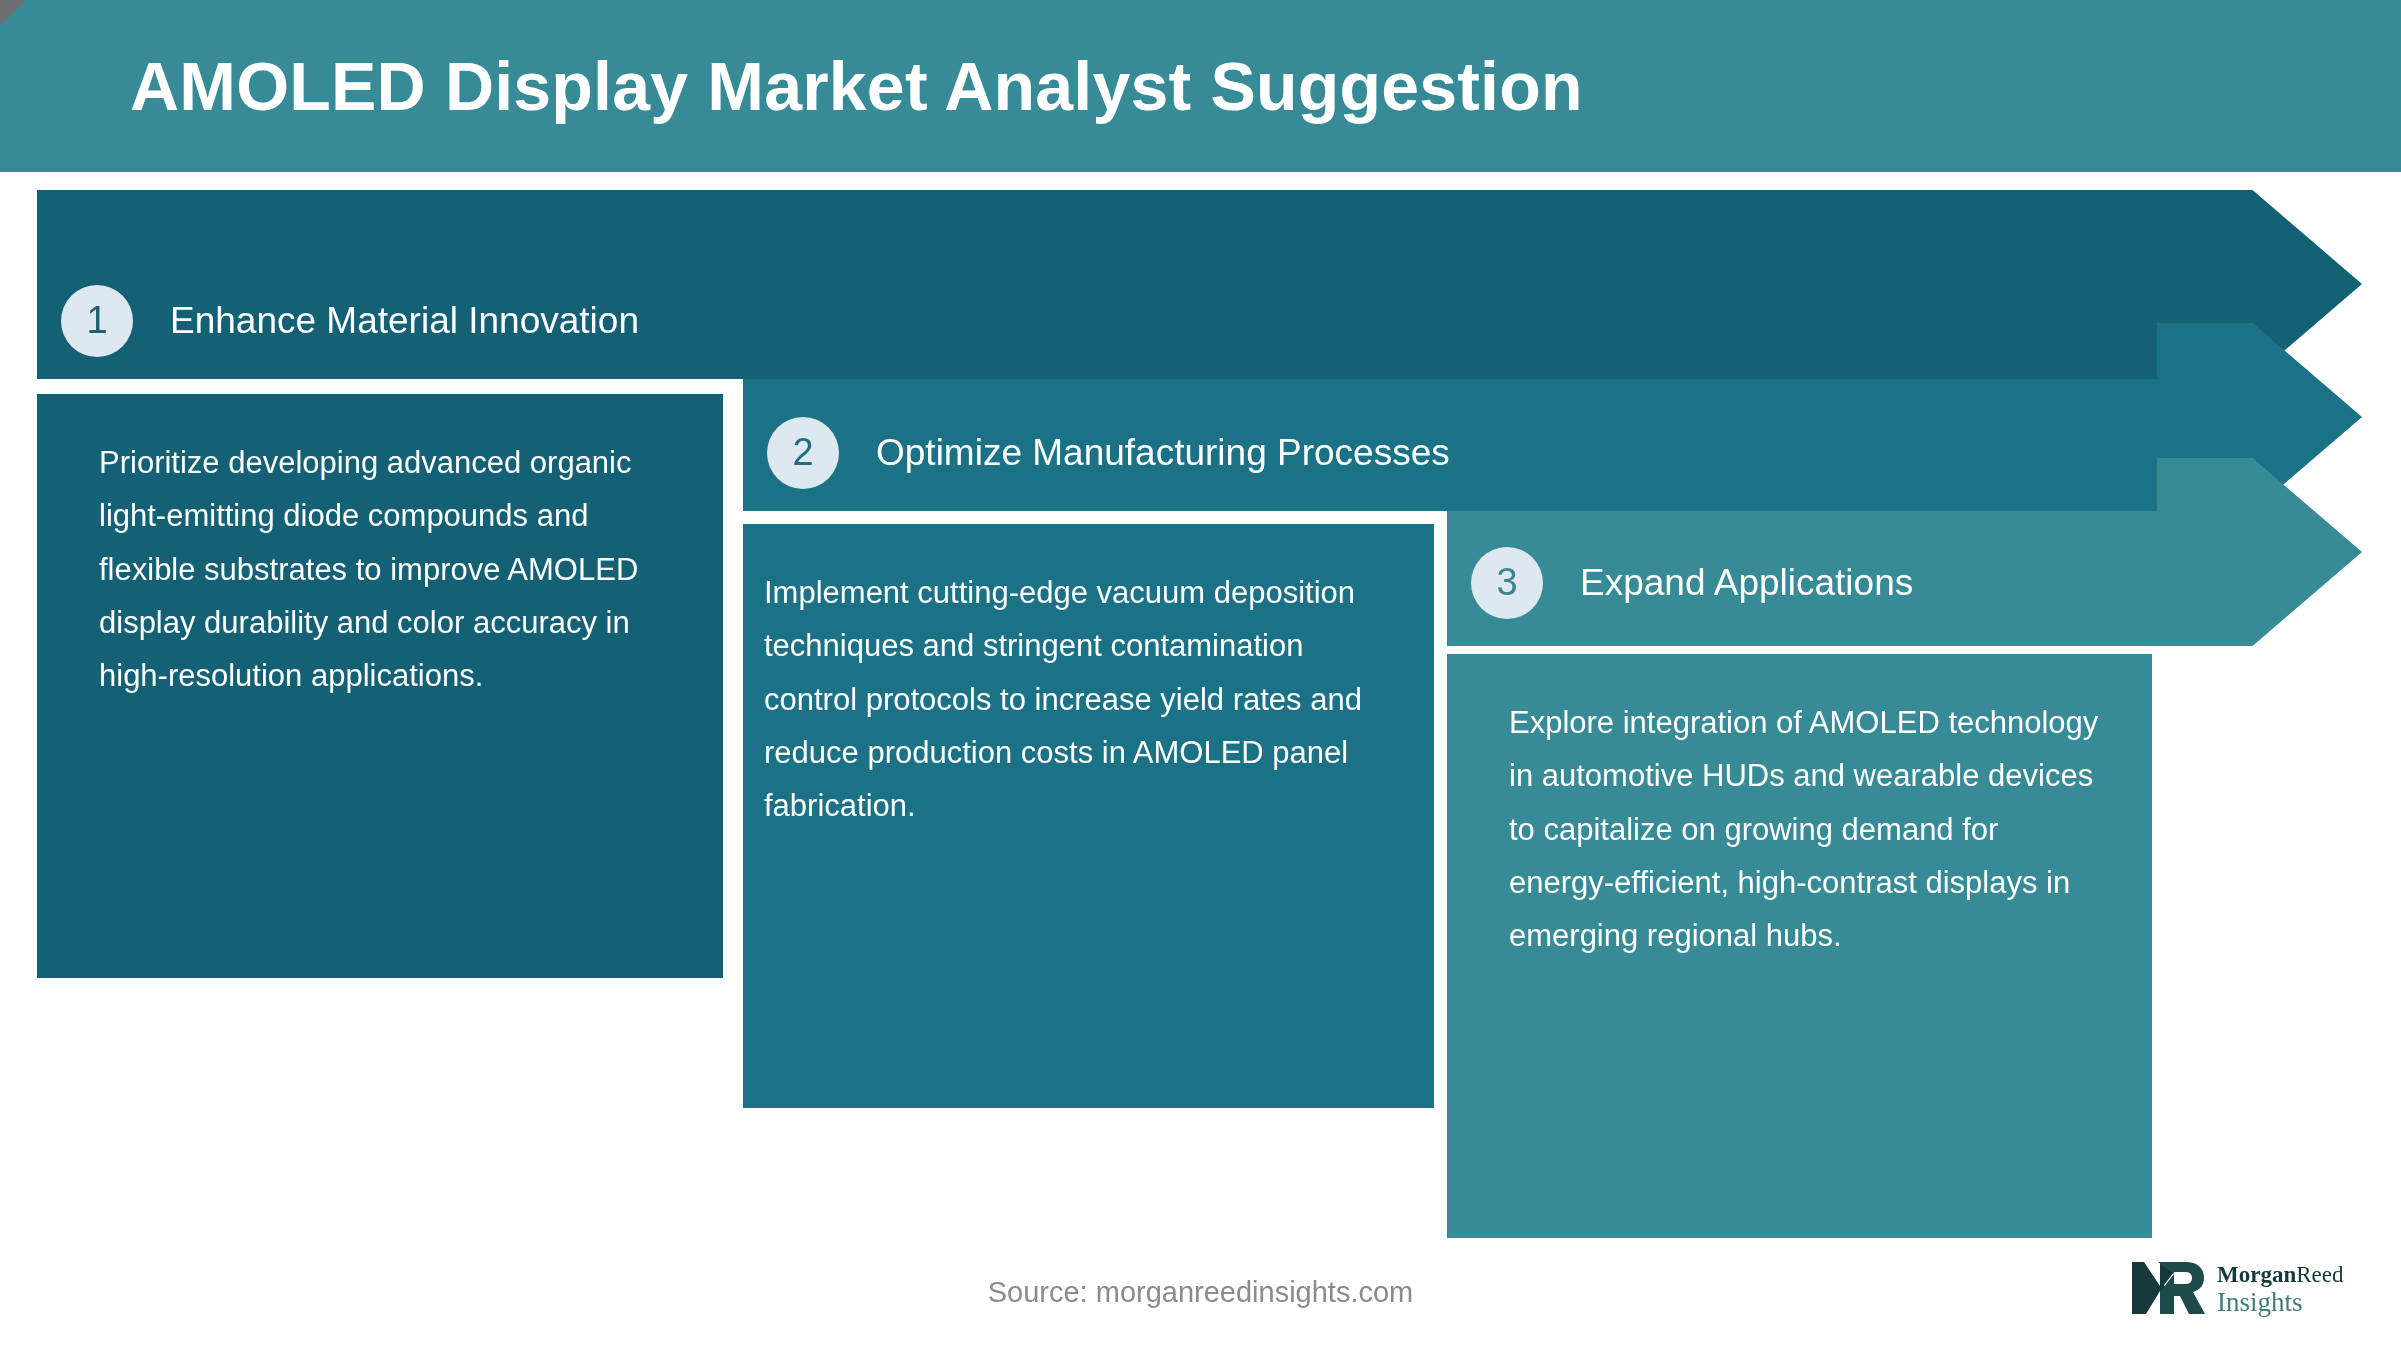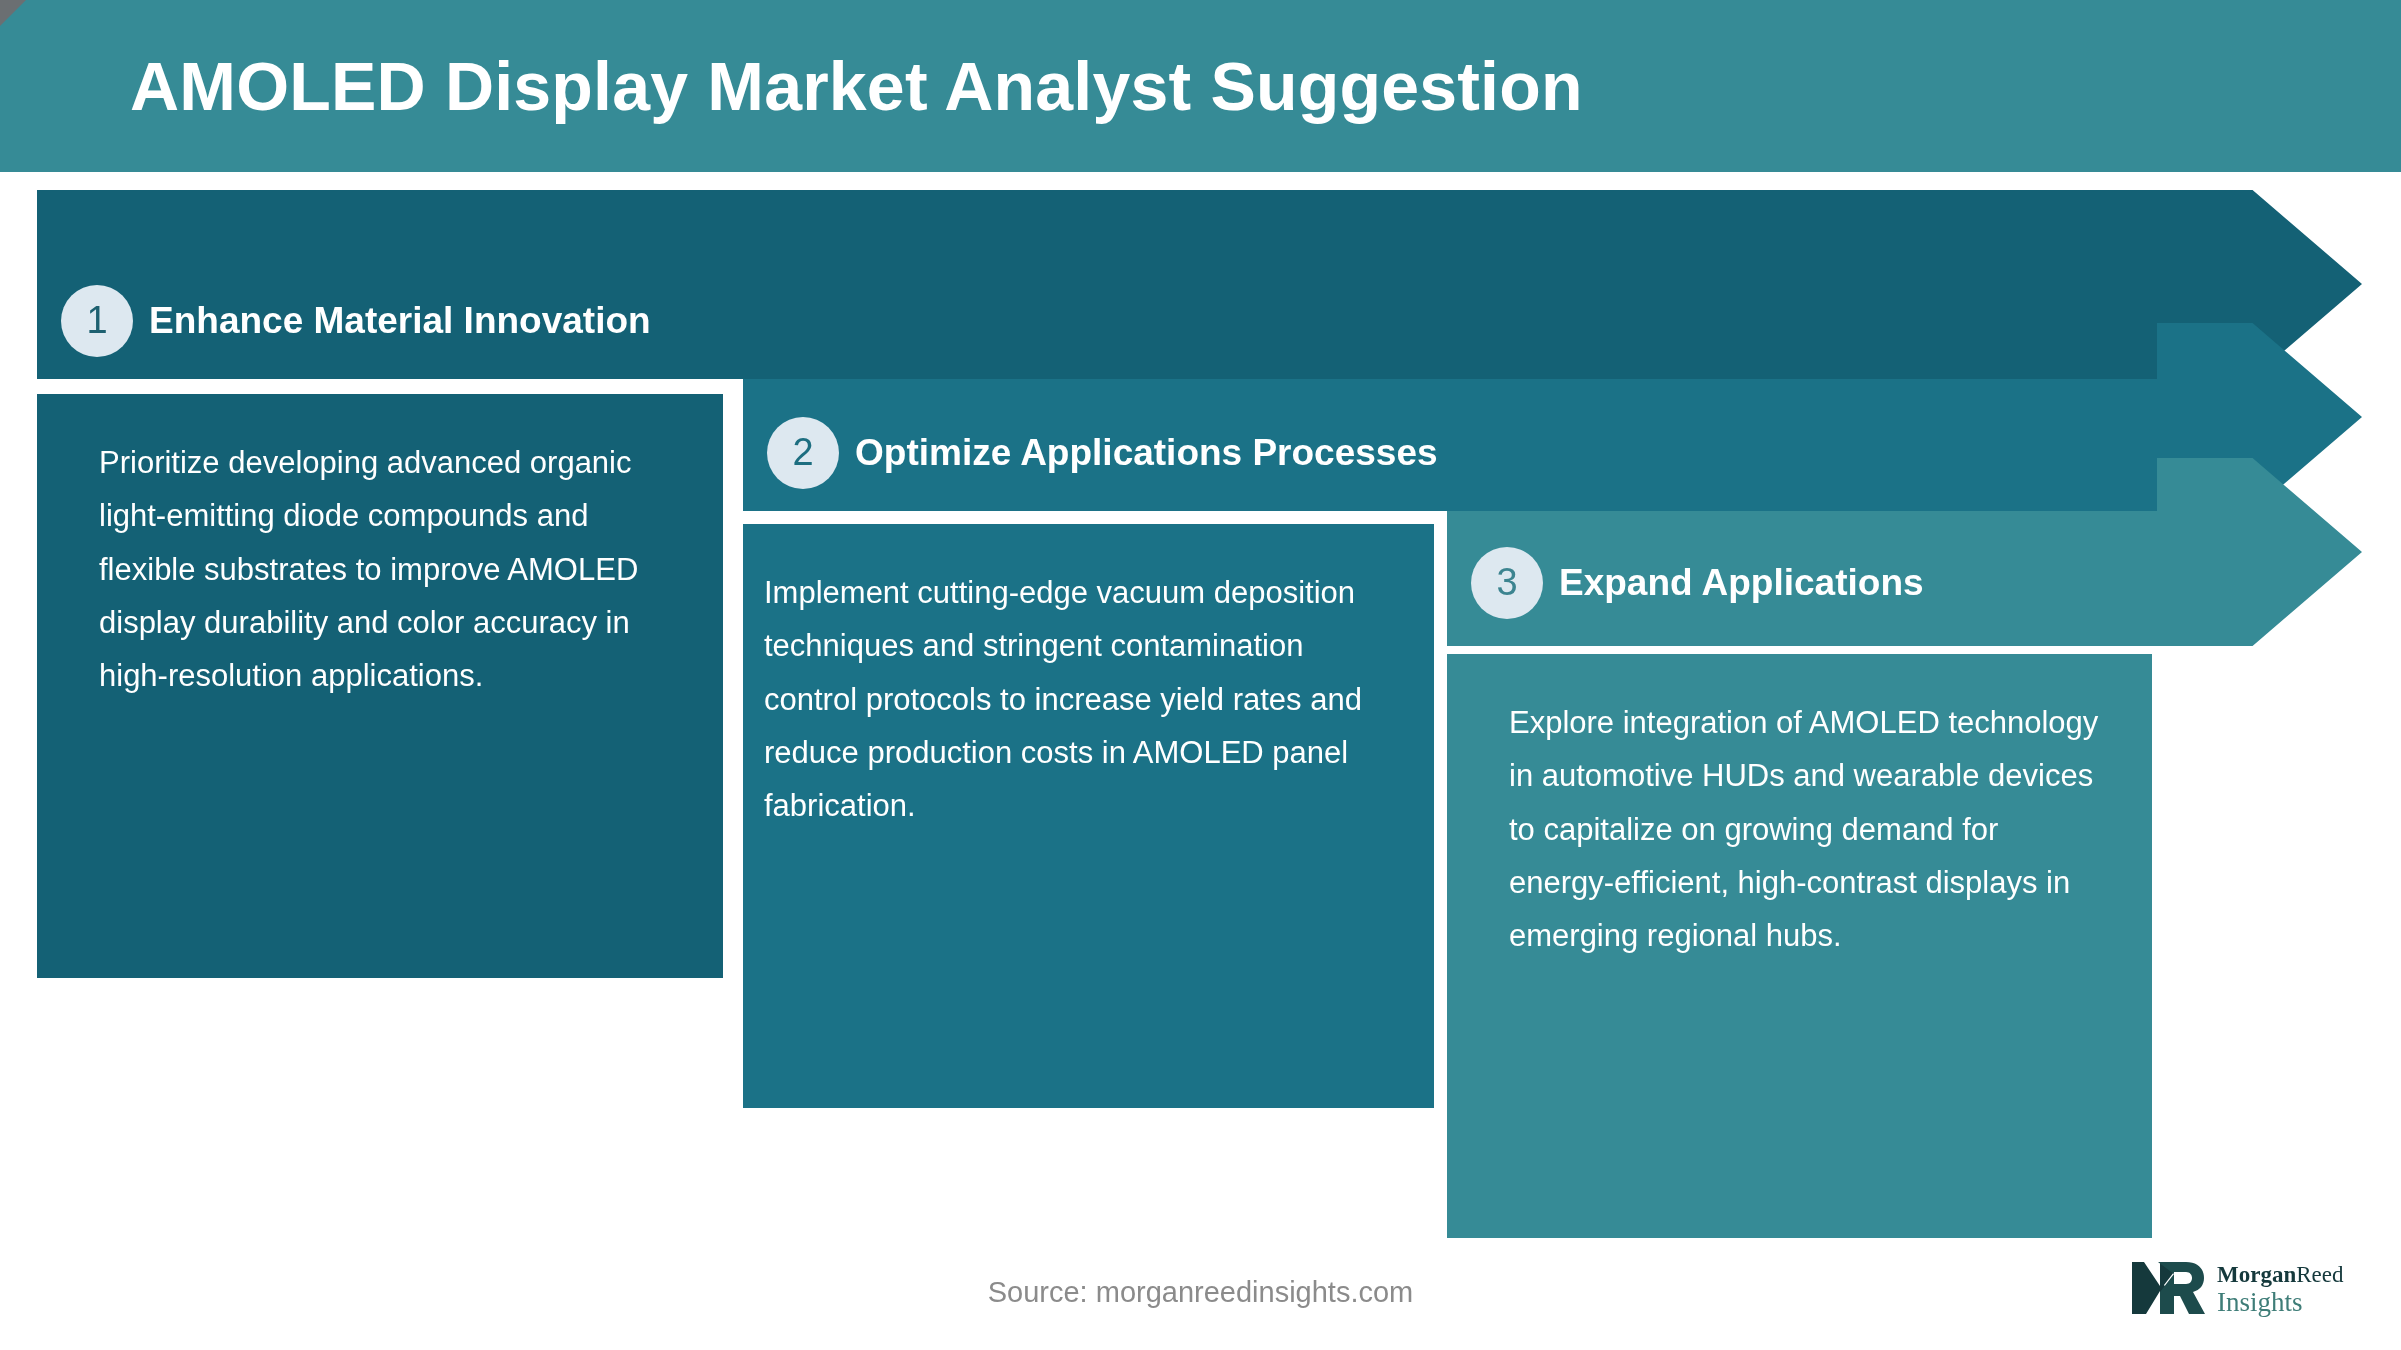--- a/index.html
+++ b/index.html
@@ -84,22 +84,22 @@
     font-size: 38px;
     font-weight: normal;
     flex: 0 0 auto;
   }
   .step-badge.dark-num { color: #1d6070; }
   .step-badge.mid-num { color: #1d6e80; }
   .step-badge.light-num { color: #3c8490; }
   .step-title {
     color: #ffffff;
     font-size: 37px;
-    font-weight: bold;
-    margin-left: 16px;
+    font-weight: normal;
+    margin-left: 37px;
     white-space: nowrap;
   }
 
   
   .step-body {
     position: absolute;
     box-sizing: border-box;
     padding: 42px 46px 0 62px;
   }
   .step-body-text {
@@ -183,21 +183,21 @@
   </div>
 
   <div class="step-body" style="left:37px; top:394px; width:686px; height:584px; background:#146175;">
     <div class="step-body-text">Prioritize developing advanced organic light-emitting diode compounds and flexible substrates to improve AMOLED display durability and color accuracy in high-resolution applications.</div>
   </div>
 
   <div class="step-banner" style="left:743px; top:394px; width:1414px; height:117px; background:#1b7287;">
     <div class="step-badge mid-num">
       <span>2</span>
     </div>
-    <div class="step-title">Optimize Applications Processes</div>
+    <div class="step-title">Optimize Manufacturing Processes</div>
   </div>
 
   <div class="step-body" style="left:743px; top:524px; width:691px; height:584px; background:#1b7287;padding-left:21px;">
     <div class="step-body-text">Implement cutting-edge vacuum deposition techniques and stringent contamination control protocols to increase yield rates and reduce production costs in AMOLED panel fabrication.</div>
   </div>
 
   <div class="step-banner" style="left:1447px; top:524px; width:710px; height:117px; background:#368b96;">
     <div class="step-badge light-num">
       <span>3</span>
     </div>

